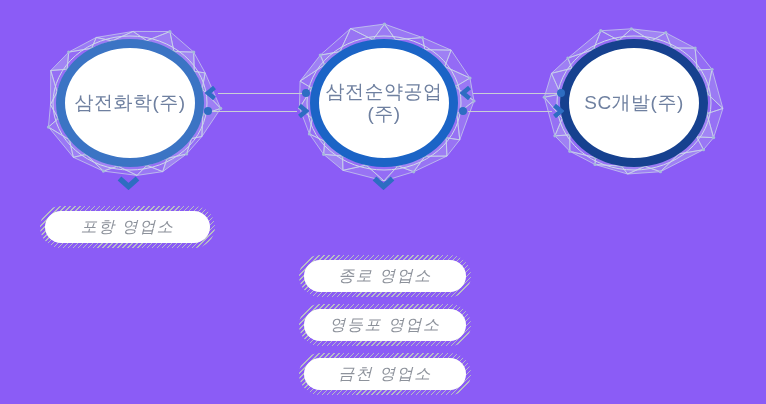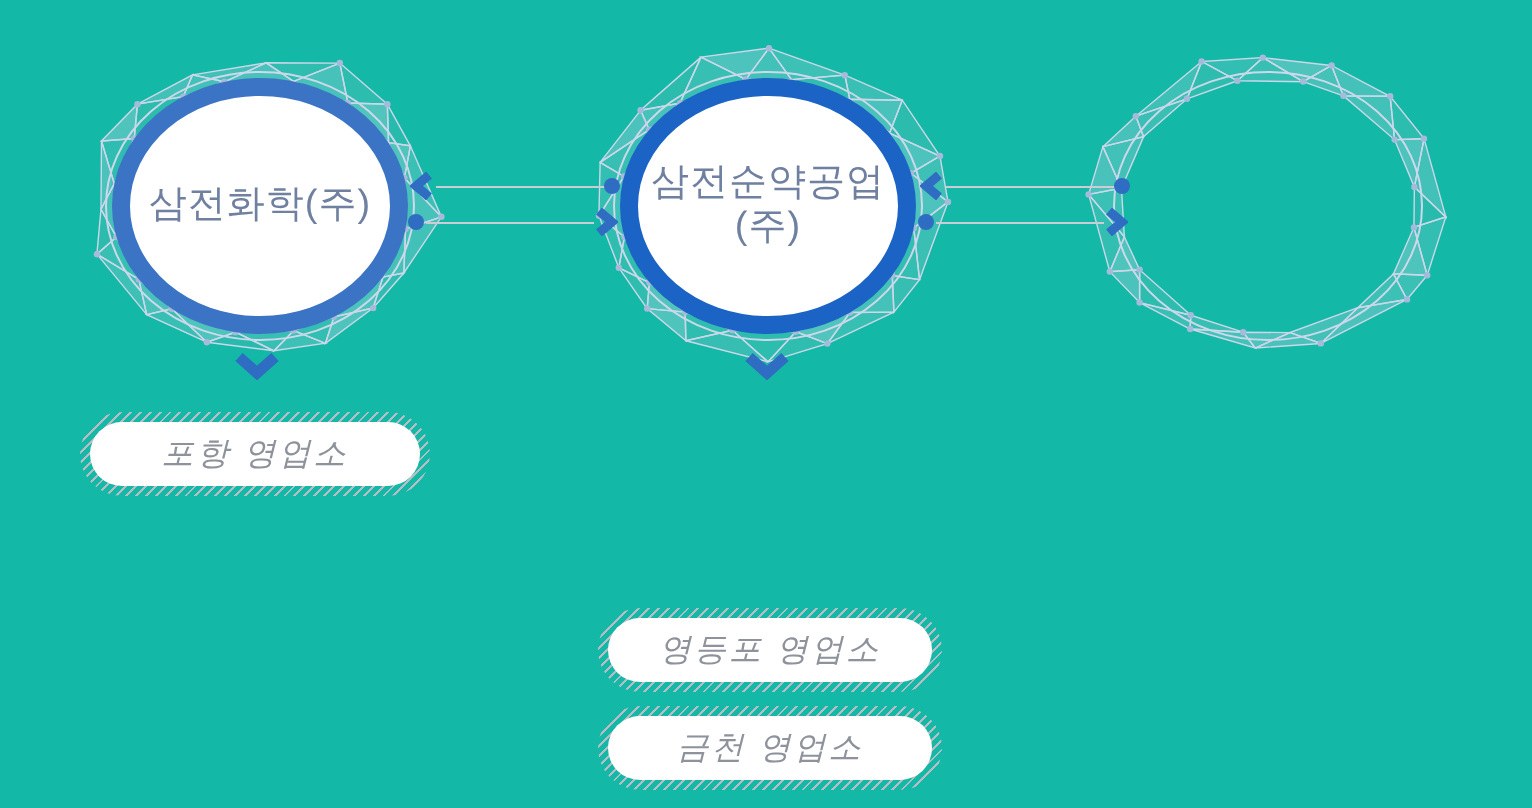--- a/index.html
+++ b/index.html
@@ -1,17 +1,17 @@
 <!DOCTYPE html>
 <html><head>
 <meta charset="utf-8">
 <style>
   html,body{margin:0;padding:0;background:#ffffff;}
   .stage{
-    position:relative;width:766px;height:404px;background:#14b8a6;
+    position:relative;width:766px;height:404px;background:#8b5cf6;
     font-family:"Liberation Sans",sans-serif;overflow:hidden;
   }
   .node{position:absolute;width:190px;height:190px;top:8px;}
   .mesh{position:absolute;left:0;top:0;width:190px;height:190px;}
   .ring{
     position:absolute;left:21px;top:31px;width:130px;height:110px;
     border:9px solid #3b74c4;border-radius:50%;background:#fff;
     display:flex;flex-direction:column;align-items:center;justify-content:center;
   }
   .label{color:var(--labelText);font-size:19px;line-height:22px;text-align:center;letter-spacing:.5px;}
@@ -219,20 +219,25 @@
         <circle cx="56.4" cy="149.6" r="1.6" fill="#a6badb"></circle>
         <circle cx="30.8" cy="126.8" r="1.6" fill="#a6badb"></circle>
         <circle cx="21.7" cy="86.1" r="1.6" fill="#a6badb"></circle>
         <circle cx="54.5" cy="41.4" r="1.6" fill="#a6badb"></circle>
         <circle cx="79.7" cy="32.4" r="1.6" fill="#a6badb"></circle>
         <circle cx="112.6" cy="32.8" r="1.6" fill="#a6badb"></circle>
         <circle cx="132.7" cy="39.9" r="1.6" fill="#a6badb"></circle>
         <circle cx="158.3" cy="61.8" r="1.6" fill="#a6badb"></circle>
         <circle cx="168.2" cy="85.5" r="1.6" fill="#a6badb"></circle>
       </svg>
+    <div class="ring" style="border-color: rgb(22, 65, 143);">
+      <div class="label">
+        <span>SC개발(주)</span>
+      </div>
+    </div>
   </div>
 
   <div class="connector" style="left:203px;">
     <svg class="chev" style="left:2px;top:1px;" width="11" height="14" viewBox="0 0 11 14">
         <path d="M9.5 1.5 L3 7 L9.5 12.5" stroke-width="4.5"></path>
       </svg>
     <div class="cline" style="left:15px;top:8px;width:84px;"></div>
     <div class="dot" style="left:99px;top:4px;"></div>
     <div class="dot" style="left:1px;top:22px;"></div>
     <div class="cline" style="left:10px;top:26px;width:84px;"></div>
@@ -258,20 +263,23 @@
       <path d="M2.5 2.5 L11.5 10.5 L20.5 2.5" stroke-width="5.5"></path>
     </svg>
   <svg class="chev downchev" style="left:372px;" width="23" height="14" viewBox="0 0 23 14">
       <path d="M2.5 2.5 L11.5 10.5 L20.5 2.5" stroke-width="5.5"></path>
     </svg>
 
   <div class="pill" style="left:40px;top:206px;width:175px;">
     <div class="pill-inner">포항 영업소</div>
   </div>
 
+  <div class="pill" style="left:299px;top:255px;width:172px;">
+    <div class="pill-inner">종로 영업소</div>
+  </div>
   <div class="pill" style="left:299px;top:304px;width:172px;">
     <div class="pill-inner">영등포 영업소</div>
   </div>
   <div class="pill" style="left:299px;top:353px;width:172px;">
     <div class="pill-inner">금천 영업소</div>
   </div>
 
 </div>
 
 </body></html>

